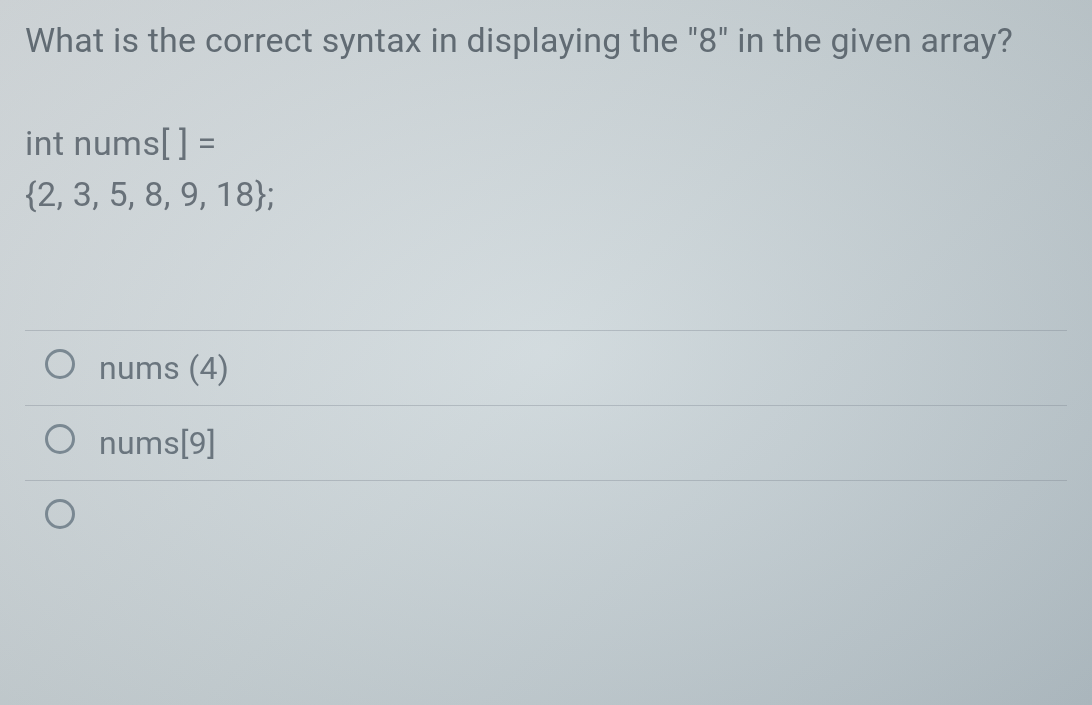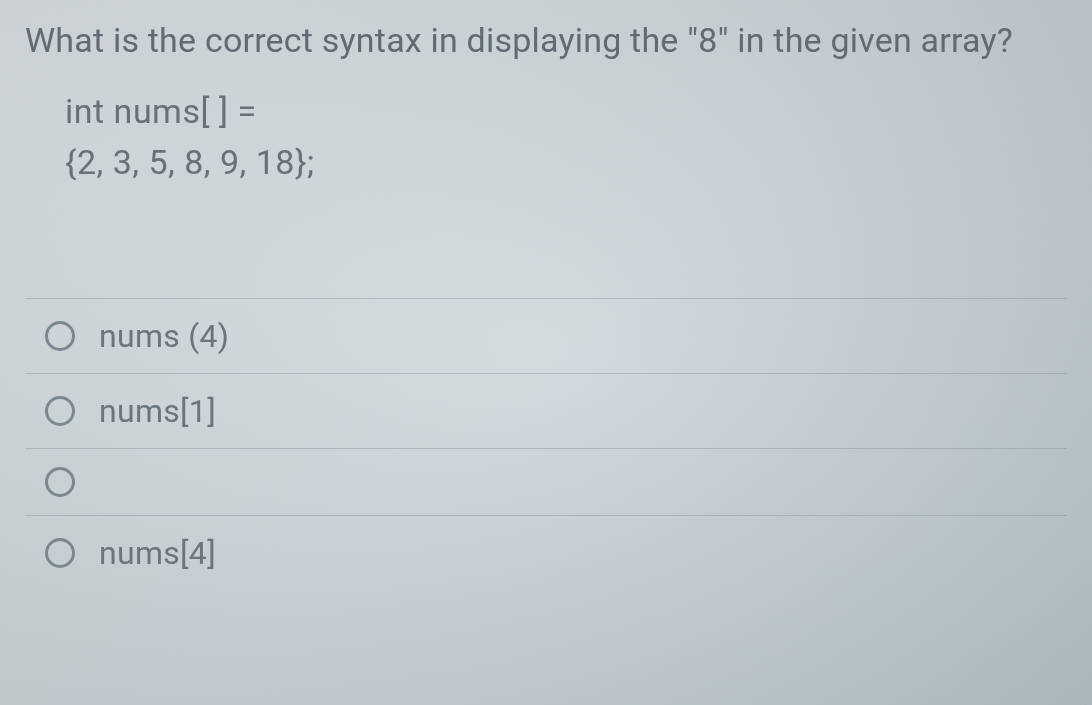--- a/index.html
+++ b/index.html
@@ -27,43 +27,42 @@
       right: 0;
       bottom: 0;
       background: radial-gradient(ellipse at center, rgba(255,255,255,0.15) 0%, rgba(0,0,0,0.08) 100%);
       pointer-events: none;
     }
     
     .question-text {
       font-size: 34px;
       font-weight: 400;
       color: #616b73;
-      margin-bottom: 26px;
+      margin-bottom: 58px;
       letter-spacing: 0.2px;
       position: relative;
     }
     
     .code-block {
       font-size: 34px;
       font-weight: 400;
       color: #687179;
       line-height: 1.5;
       margin-bottom: 110px;
       letter-spacing: 0.5px;
       position: relative;
-      margin-left: 40px;
     }
     
     .options-container {
       position: relative;
     }
     
     .option-row {
       display: flex;
-      align-items: center;
+      align-items: flex-start;
       padding: 18px 10px 18px 20px;
       border-top: 1px solid rgba(120, 130, 140, 0.35);
       position: relative;
     }
     
     .option-row:last-child {
       border-bottom: none;
     }
     
     .radio-circle {
@@ -93,22 +92,18 @@
   <div>{2, 3, 5, 8, 9, 18};</div>
 </div>
 
 <div class="options-container">
   <div class="option-row">
     <div class="radio-circle"></div>
     <div class="option-label">nums (4)</div>
   </div>
   <div class="option-row">
     <div class="radio-circle"></div>
-    <div class="option-label">nums[1]</div>
+    <div class="option-label">nums[9]</div>
   </div>
   <div class="option-row">
     <div class="radio-circle"></div>
   </div>
-  <div class="option-row">
-    <div class="radio-circle"></div>
-    <div class="option-label">nums[4]</div>
-  </div>
 </div>
 
 </body></html>

